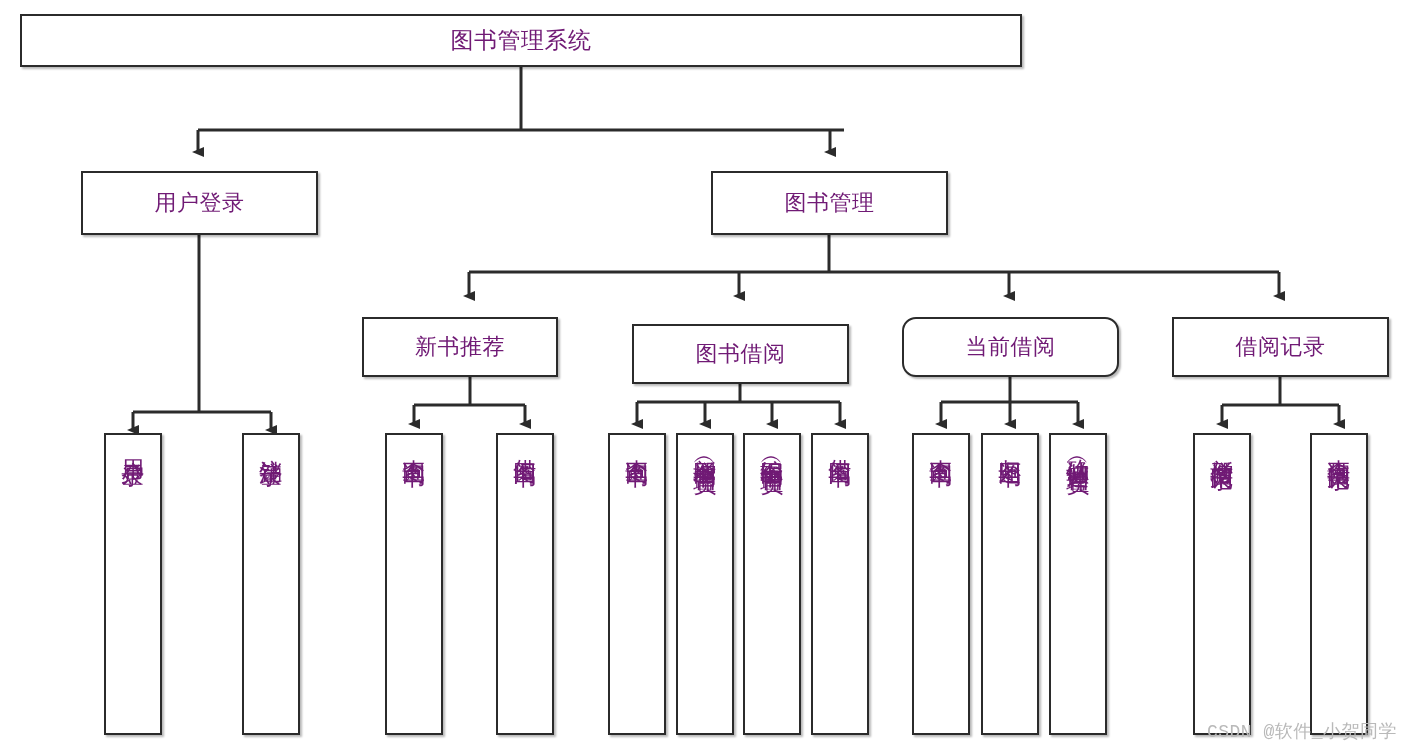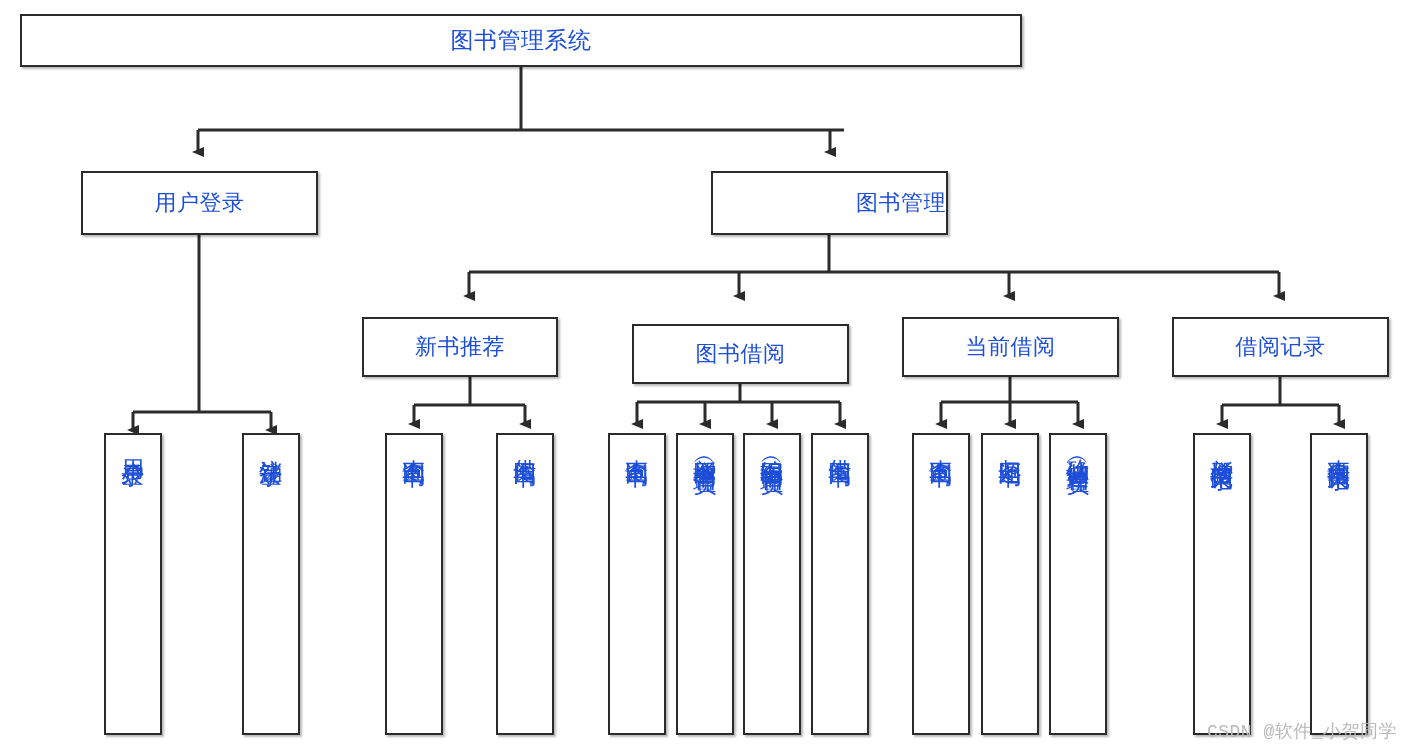--- a/index.html
+++ b/index.html
@@ -27,21 +27,21 @@
   }
   .node {
     position: absolute;
     box-sizing: border-box;
     border: 2.5px solid #2b2b2b;
     background: #ffffff;
     box-shadow: 2px 2px 2px rgba(0,0,0,0.28);
     display: flex;
     align-items: center;
     justify-content: center;
-    color: #1d4ed8;
+    color: #701a75;
   }
   .node .lbl {
     display: block;
     text-align: center;
     line-height: 1.22;
     white-space: nowrap;
   }
   
   .node.h .lbl {
     font-size: 22px;
@@ -131,31 +131,31 @@
     </g>
   </svg>
 
   <div class="node h root" style="left:20px; top:14px; width:1002px; height:53px;">
     <span class="lbl">图书管理系统</span>
   </div>
 
   <div class="node h" style="left:81px; top:171px; width:237px; height:64px;">
     <span class="lbl">用户登录</span>
   </div>
-  <div class="node h" style="left:711px; top:171px; width:237px; height:64px;justify-content:flex-end;">
+  <div class="node h" style="left:711px; top:171px; width:237px; height:64px;">
     <span class="lbl">图书管理</span>
   </div>
 
   <div class="node h" style="left:362px; top:317px; width:196px; height:60px;">
     <span class="lbl">新书推荐</span>
   </div>
   <div class="node h" style="left:632px; top:324px; width:217px; height:60px;">
     <span class="lbl">图书借阅</span>
   </div>
-  <div class="node h" style="left:902px; top:317px; width:217px; height:60px;">
+  <div class="node h" style="left:902px; top:317px; width:217px; height:60px;border-radius:14px;">
     <span class="lbl">当前借阅</span>
   </div>
   <div class="node h" style="left:1172px; top:317px; width:217px; height:60px;">
     <span class="lbl">借阅记录</span>
   </div>
 
   <div class="node v" style="left:104px; top:433px; width:58px; height:302px;">
     <span class="lbl">用户登录</span>
   </div>
   <div class="node v" style="left:242px; top:433px; width:58px; height:302px;">

